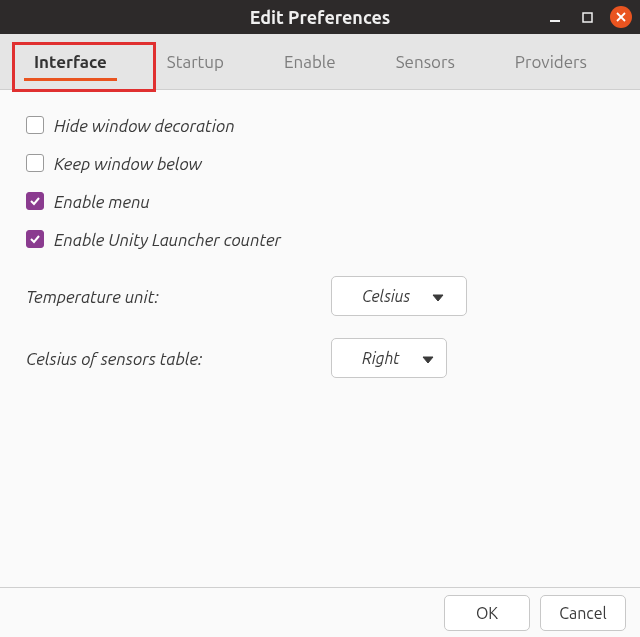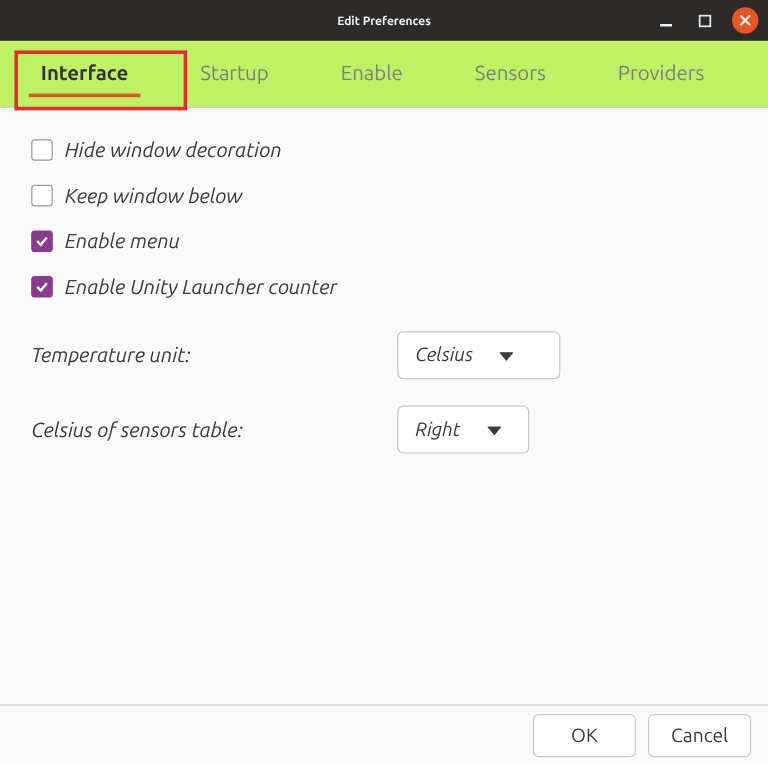--- a/index.html
+++ b/index.html
@@ -22,21 +22,21 @@
   .titlebar {
     height: 34px;
     background: #2d2a2a;
     display: flex;
     align-items: center;
     position: relative;
   }
   .titlebar .title {
     color: #f0f0f0;
     font-weight: 600;
-    font-size: 10px;
+    font-size: 18px;
     width: 100%;
     text-align: center;
   }
   .win-controls {
     position: absolute;
     right: 8px; top: 0;
     height: 34px;
     display: flex;
     align-items: center;
     gap: 14px;
@@ -53,21 +53,21 @@
     border-radius: 50%;
   }
   .win-btn.close svg { stroke: #fff; }
 
   
   .tabs {
     height: 56px;
     display: flex;
     align-items: stretch;
     border-bottom: 1px solid #cfcfcf;
-    background: #bef264;
+    background: #e5e5e5;
     padding: 0 4px;
   }
   .tab {
     padding: 0 30px;
     display: flex;
     align-items: center;
     font-size: 17px;
     color: #7d7d7d;
     cursor: pointer;
     position: relative;
@@ -132,21 +132,21 @@
     font-size: 17px;
     color: #3a3a3a;
   }
   .dropdown {
     height: 40px;
     border: 1px solid #c8c8c8;
     border-radius: 5px;
     background: #fff;
     display: flex;
     align-items: center;
-    padding: 0 12px 0 14px;
+    padding: 0 12px 0 30px;
     gap: 22px;
     cursor: pointer;
     font-size: 16px;
     color: #3a3a3a;
   }
   .dropdown .arrow svg { stroke: #3a3a3a; fill: #3a3a3a; }
 
   
   .footer {
     height: 50px;

